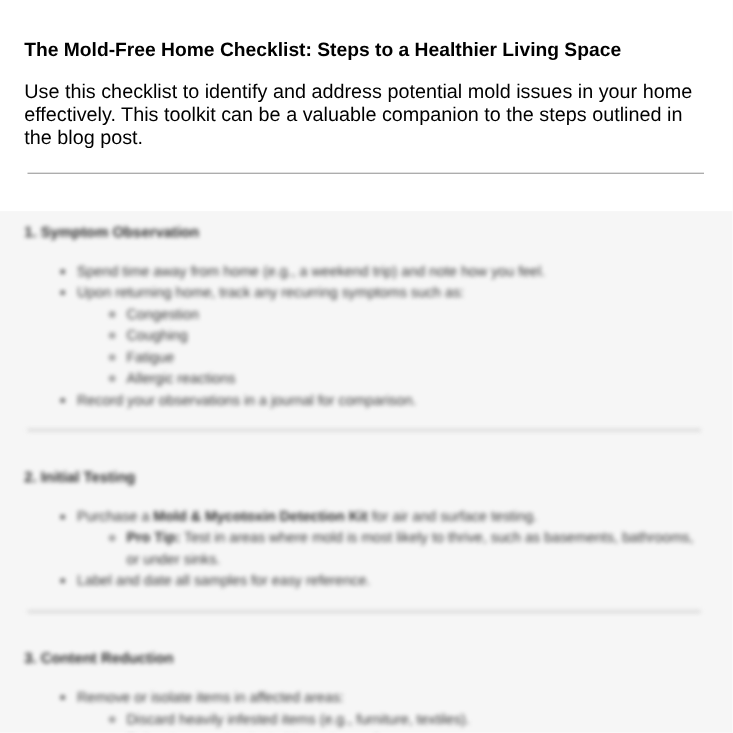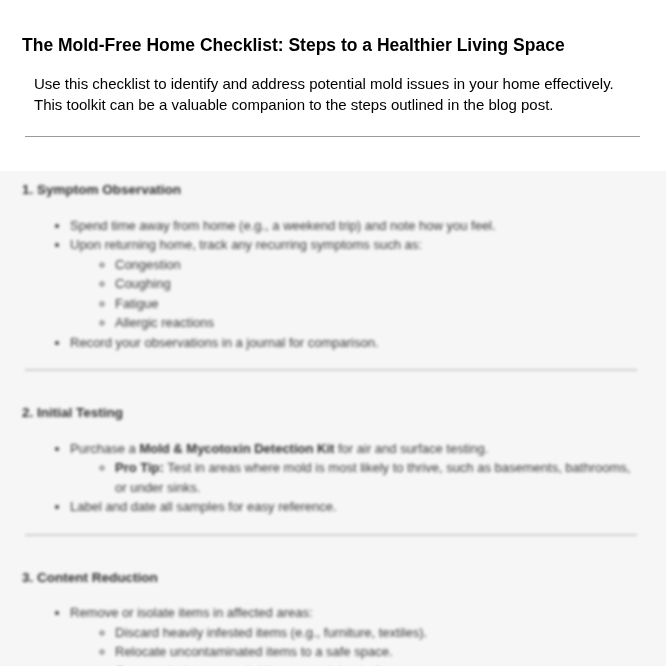--- a/index.html
+++ b/index.html
@@ -23,25 +23,24 @@
     background:var(--page-bg);
   }
   .doc-title{
     font-size:17.5px;
     line-height:22px;
     font-weight:bold;
     color:#000;
   }
   .doc-intro{
     margin-top:17px;
-    font-size:15px;
+    font-size:18px;
     line-height:21px;
     color:#000;
     max-width:630px;
-    margin-left:12px;
   }
   .hr-strong{
     border:0;
     border-top:1.5px solid var(--hr-strong);
     margin:21px 2px 0 3px;
   }
   .header-gap{height:18px;background:var(--page-bg);}
   
   .doc-panel{
     background:var(--panel-bg);

